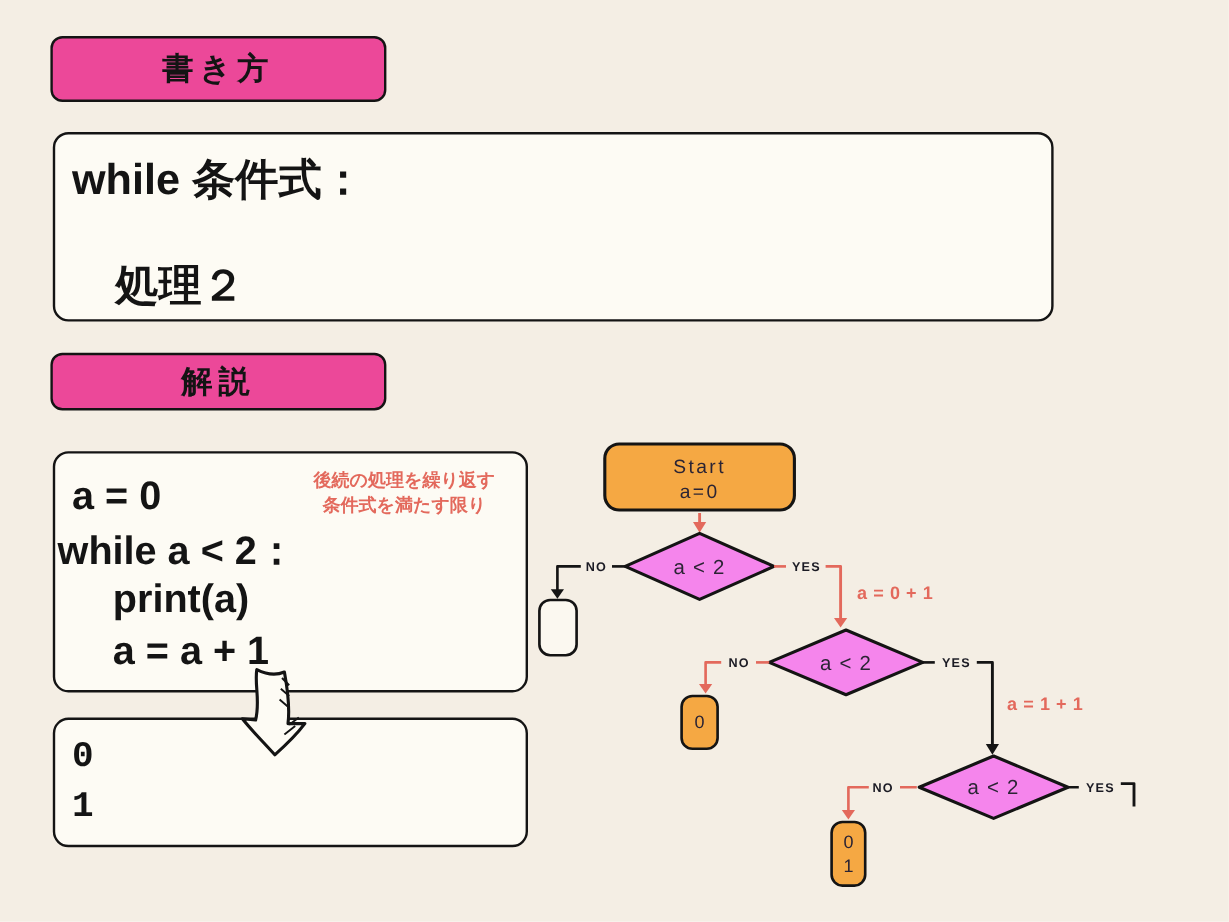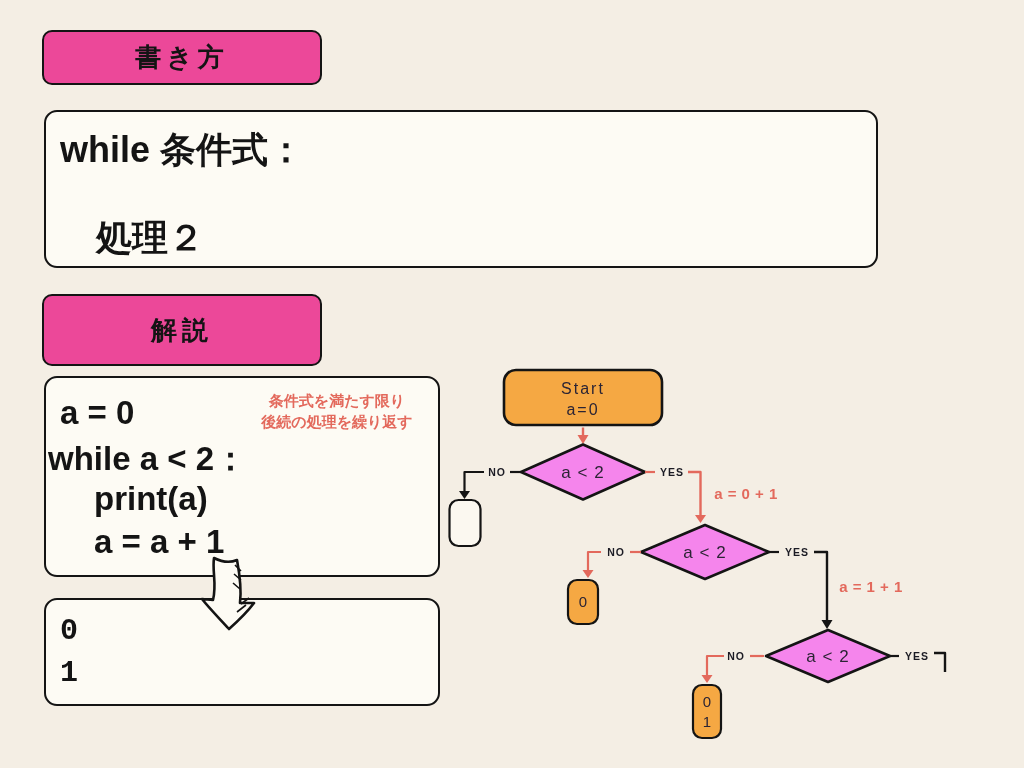--- a/index.html
+++ b/index.html
@@ -48,32 +48,32 @@
 
   <div class="label-box" style="left:42px; top:30px; width:280px; height:55px;">
     <span>書き方</span>
   </div>
 
   <div class="big-box" style="left:44px; top:110px; width:834px; height:158px;">
     <div class="codeline syntax-line" style="left:14px; top:14px;">while 条件式：</div>
     <div class="codeline syntax-line" style="left:50px; top:102px;">処理２</div>
   </div>
 
-  <div class="label-box" style="left:42px; top:294px; width:280px; height:72px;">
+  <div class="label-box" style="left:42px; top:294px; width:280px; height:48px;">
     <span>解説</span>
   </div>
 
   <div class="big-box" style="left:44px; top:376px; width:396px; height:201px;">
     <div class="codeline code-line" style="left:14px; top:16px;">a = 0</div>
     <div class="codeline code-line" style="left:2px; top:59px;">while a &lt; 2：</div>
     <div class="codeline code-line" style="left:48px; top:102px;">print(a)</div>
     <div class="codeline code-line" style="left:48px; top:145px;">a = a + 1</div>
     <div class="annot">
+      <div>後続の処理を繰り返す</div>
       <div>条件式を満たす限り</div>
-      <div>後続の処理を繰り返す</div>
     </div>
   </div>
 
   <div class="big-box" style="left:44px; top:598px; width:396px; height:108px;">
     <div class="outline" style="left:14px; top:10px;">0</div>
     <div class="outline" style="left:14px; top:52px;">1</div>
   </div>
 
   <svg class="hand-arrow" width="68" height="84" viewBox="0 0 68 84">
     <path d="M 18,4 C 16,17 21,30 17,46 L 6,45 C 13,54 24,65 33,75

